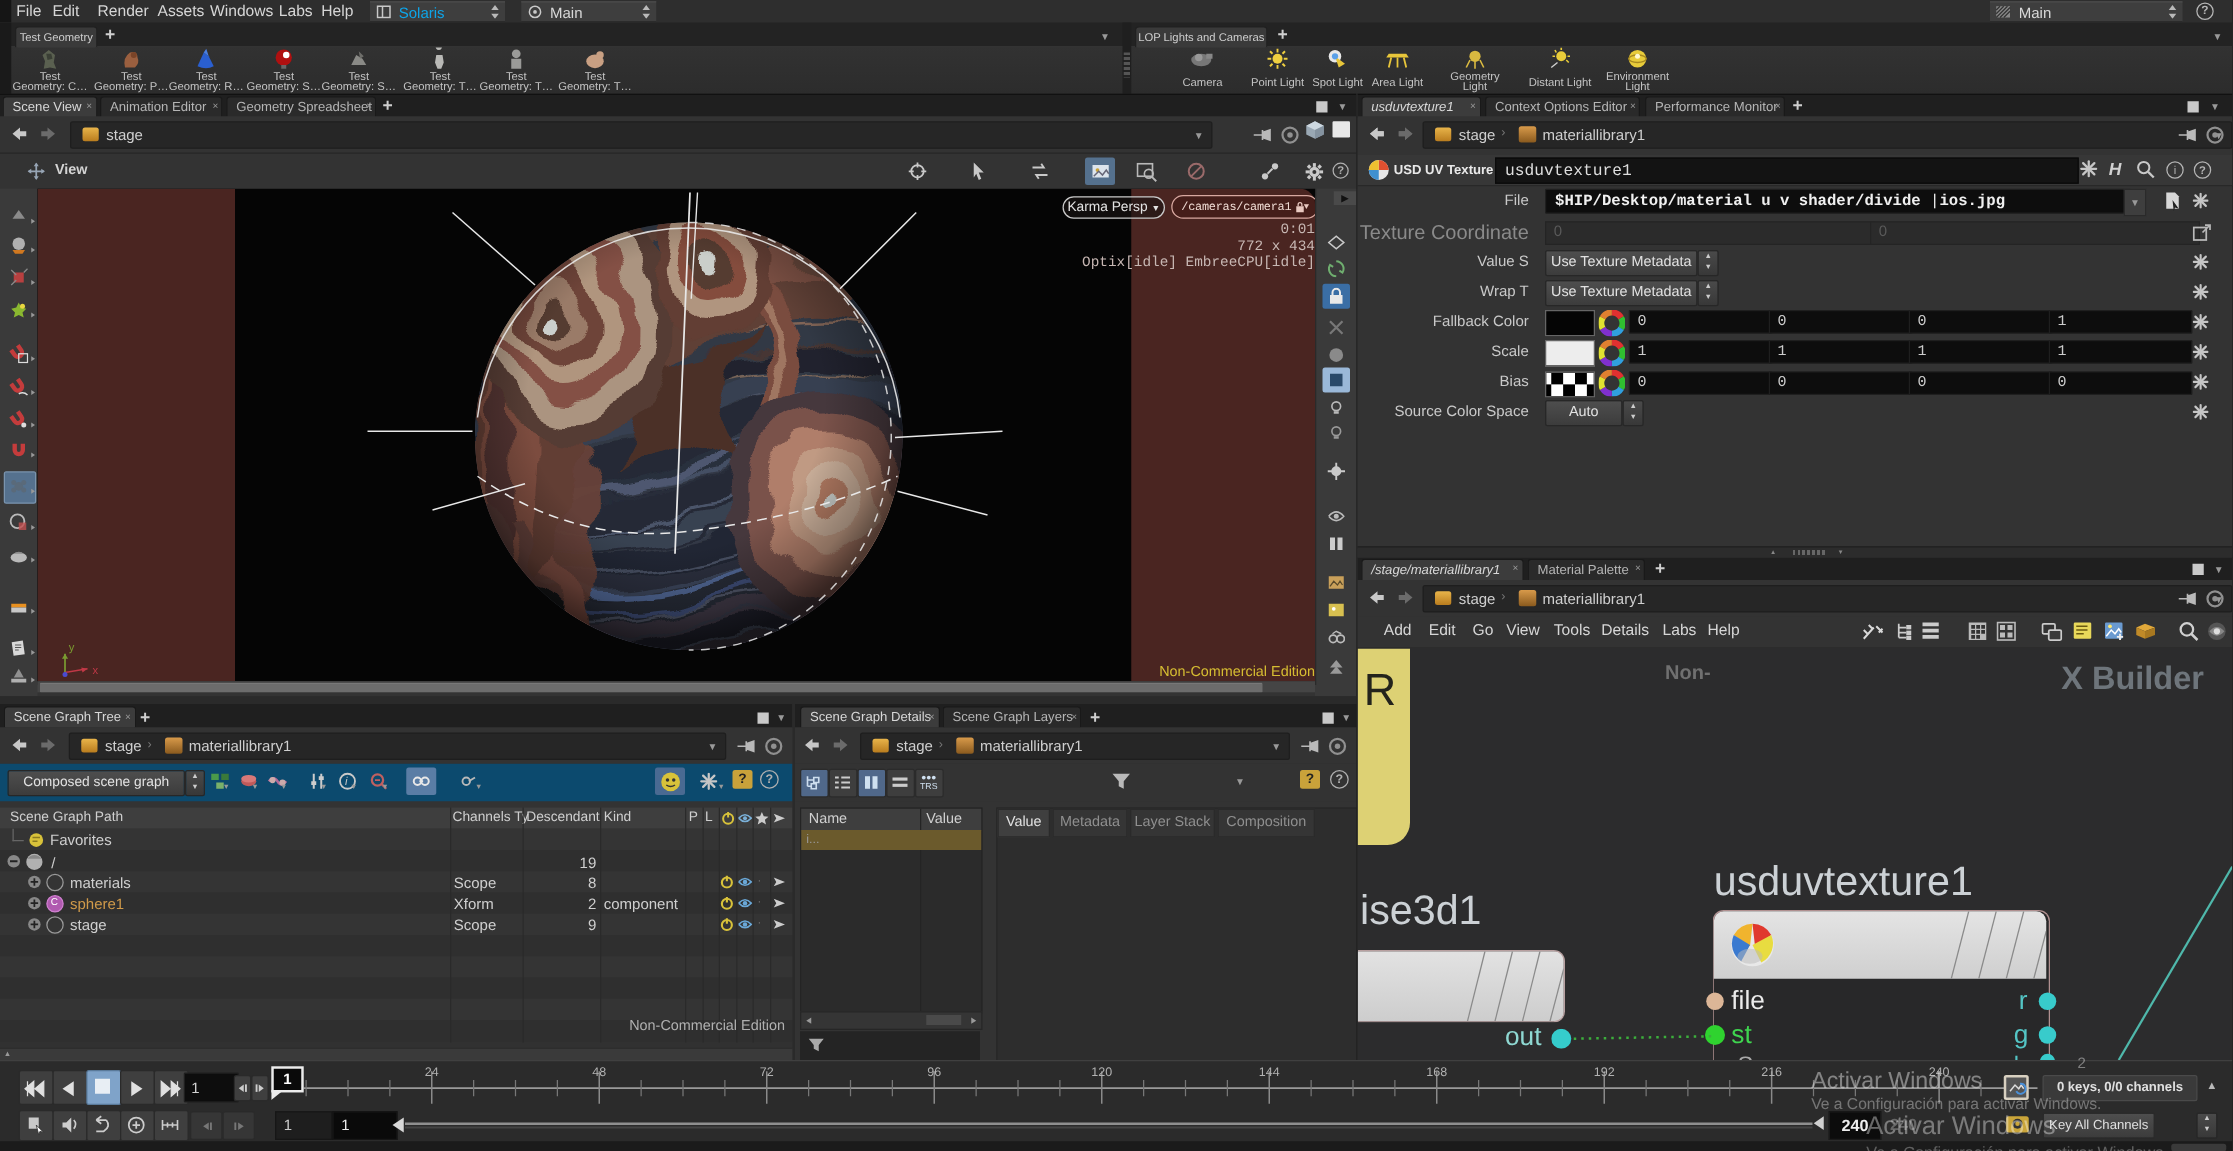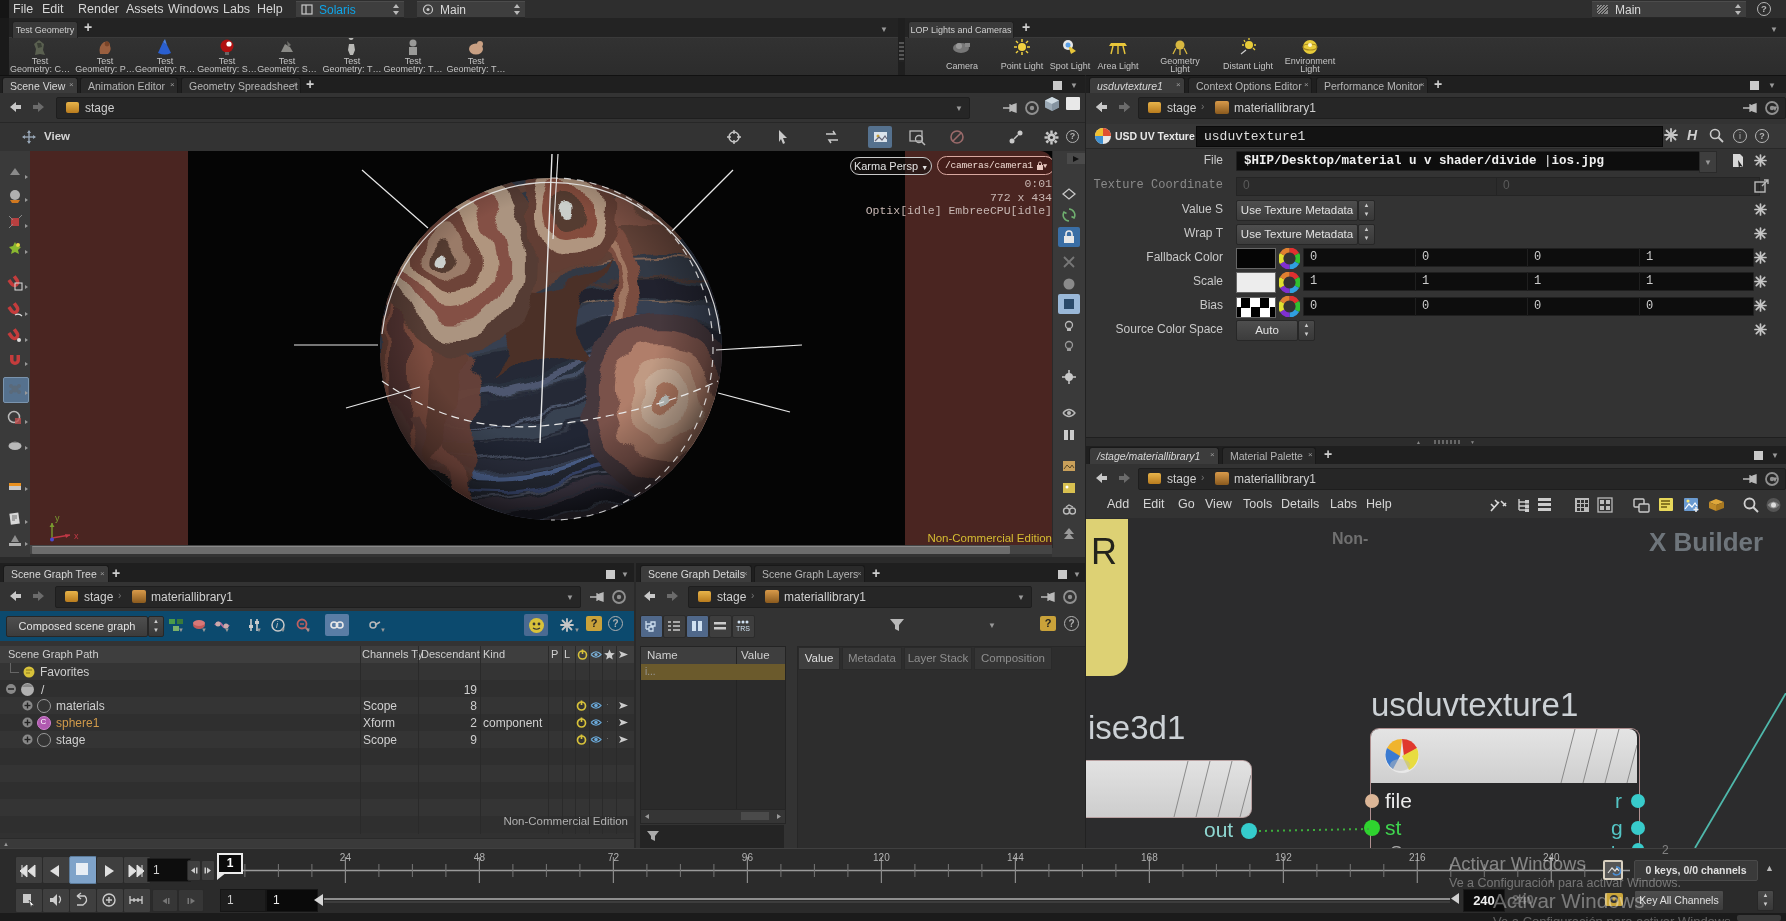--- a/index.html
+++ b/index.html
@@ -644,21 +644,21 @@
         <path d="M8 8 l5 7 l-3 -1 l-1 3 Z" fill="#222"></path>
       </svg>
       <svg class="abs" style="left:668px;top:61px" width="13" height="13" viewBox="0 0 13 13">
         <g stroke="#c6c6c6" stroke-width="1.7" stroke-linecap="round">
           <line x1="6.5" y1="1" x2="6.5" y2="12"></line>
           <line x1="1" y1="6.5" x2="12" y2="6.5"></line>
           <line x1="2.3" y1="2.3" x2="10.7" y2="10.7"></line>
           <line x1="2.3" y1="10.7" x2="10.7" y2="2.3"></line>
         </g>
       </svg>
-      <div class="abs" style="left:0px;top:84.5px;width:137px;text-align:right;font-size:12px;color:#8a8a8a;font-family:Liberation Mono, monospace;">Texture Coordinate</div>
+      <div class="abs" style="left:0px;top:84.5px;width:137px;text-align:right;font-size:16px;color:#8a8a8a;">Texture Coordinate</div>
       <div class="abs" style="left:150px;top:83.5px;width:256px;height:17px;background:#2b2b2b;border:1px solid #242424;color:#5a5a5a;font-size:12px;padding-left:6px;">0</div>
 <div class="abs" style="left:410px;top:83.5px;width:256px;height:17px;background:#2b2b2b;border:1px solid #242424;color:#5a5a5a;font-size:12px;padding-left:6px;">0</div>
 <svg class="abs" style="left:668px;top:84.5px" width="15" height="15">
         <rect x="1" y="4" width="10" height="10" fill="none" stroke="#b9b9b9" stroke-width="1.4"></rect>
         <path d="M8 8 L14 2 M10 2 h4 v4" stroke="#b9b9b9" stroke-width="1.4" fill="none"></path>
       </svg>
       <div class="abs" style="left:0px;top:108.5px;width:137px;text-align:right;font-size:12px;color:#c9c9c9;">Value S</div>
       <div class="ddown" style="left:150px;top:106.5px;width:120px;height:19px;line-height:19px;">Use Texture Metadata</div>
 <div class="spin" style="left:272px;top:106.5px;width:15px;height:19px;line-height:9px;">▲<br>▼</div>
       <svg class="abs" style="left:668px;top:109.5px" width="13" height="13" viewBox="0 0 13 13">

